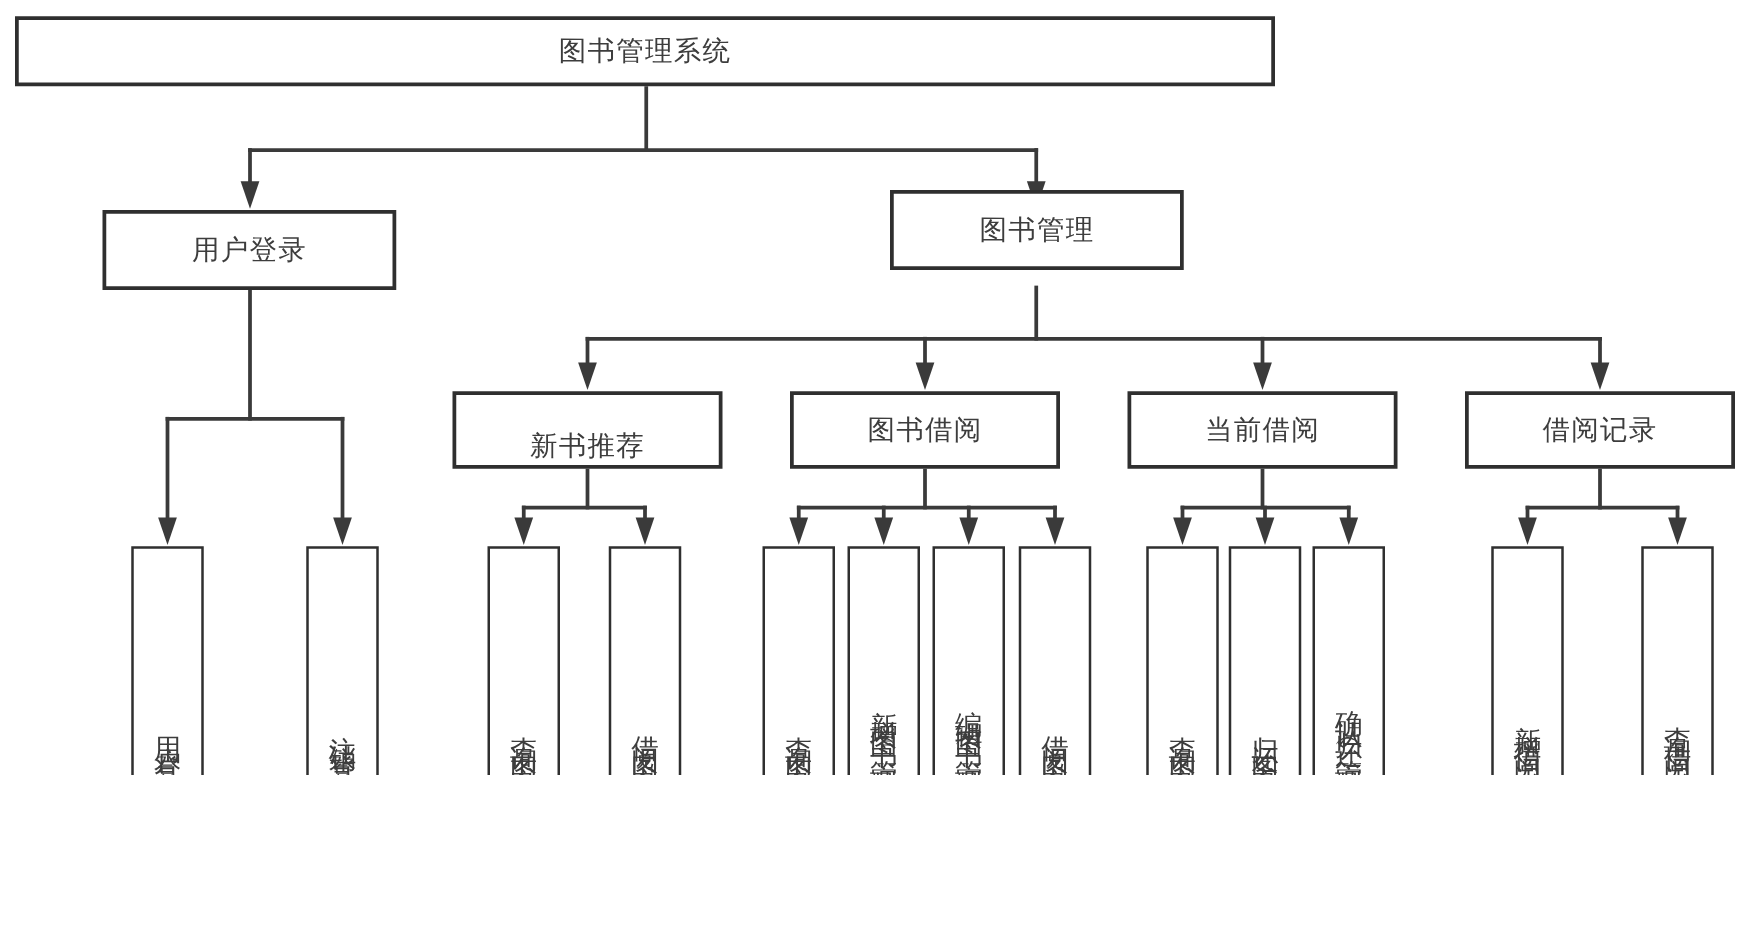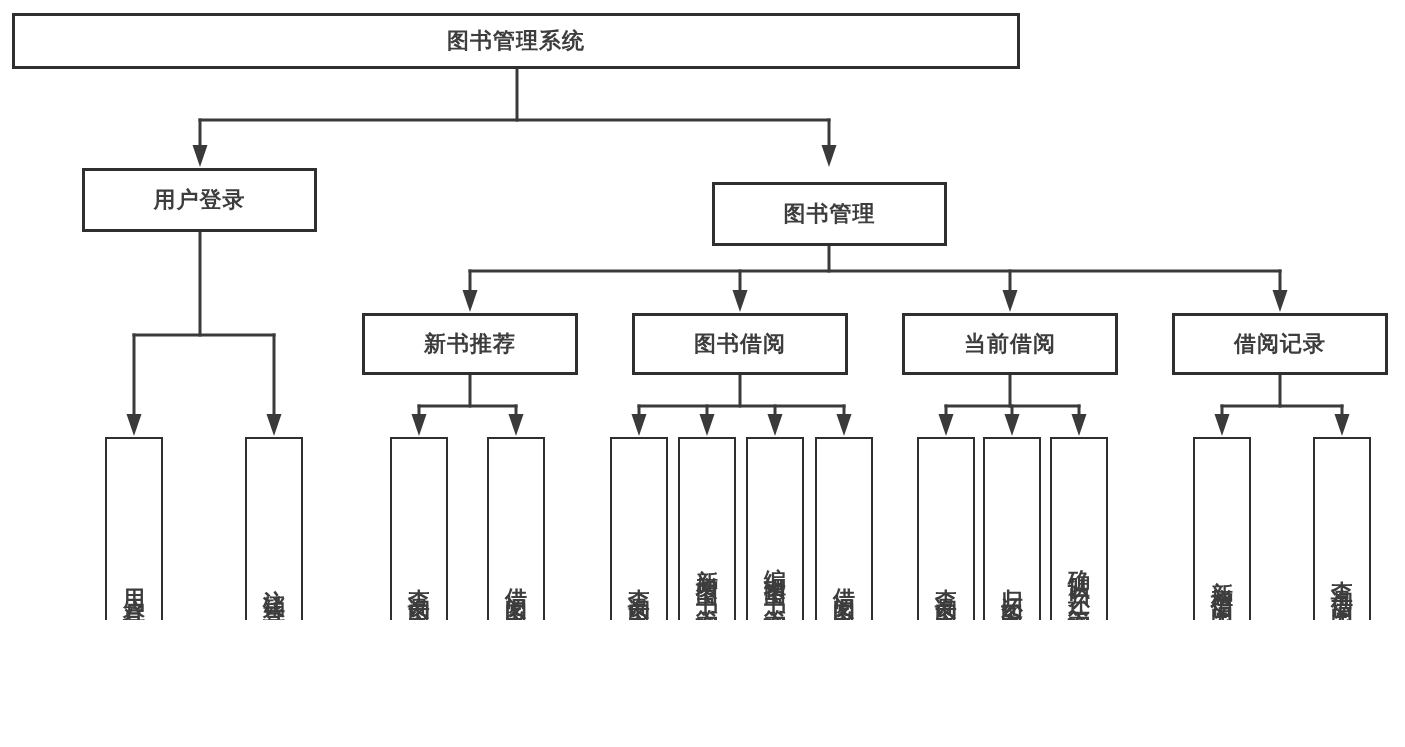--- a/index.html
+++ b/index.html
@@ -7,21 +7,20 @@
     padding: 0;
     background: #ffffff;
     font-family: "Liberation Sans", "DejaVu Sans", sans-serif;
   }
   .canvas {
     position: relative;
     width: 1405px;
     height: 620px;
     background: #ffffff;
     overflow: hidden;
-    font-weight: bold;
   }
   svg.connectors {
     position: absolute;
     left: 0; top: 0;
     width: 1405px; height: 747px;
     z-index: 1;
   }
   svg.connectors line {
     stroke: #3a3a3a;
     stroke-width: 3;
@@ -124,25 +123,25 @@
       <polygon points="1334.5,414 1349.5,414 1342,436"></polygon>
     </svg>
 
   <div class="box" style="left:12px; top:13px; width:1008px; height:56px;">
     <span class="label">图书管理系统</span>
   </div>
 
   <div class="box" style="left:82px; top:168px; width:235px; height:64px;">
     <span class="label">用户登录</span>
   </div>
-  <div class="box" style="left:712px; top:182px; width:235px; height:64px;">
+  <div class="box" style="left:712px; top:152px; width:235px; height:64px;">
     <span class="label">图书管理</span>
   </div>
 
-  <div class="box" style="left:362px; top:313px; width:216px; height:62px;">
+  <div class="box" style="left:362px; top:313px; width:216px; height:62px;align-items:flex-end;">
     <span class="label">新书推荐</span>
   </div>
   <div class="box" style="left:902px; top:313px; width:216px; height:62px;">
     <span class="label">当前借阅</span>
   </div>
   <div class="box" style="left:632px; top:313px; width:216px; height:62px;">
     <span class="label">图书借阅</span>
   </div>
   <div class="box" style="left:1172px; top:313px; width:216px; height:62px;">
     <span class="label">借阅记录</span>

